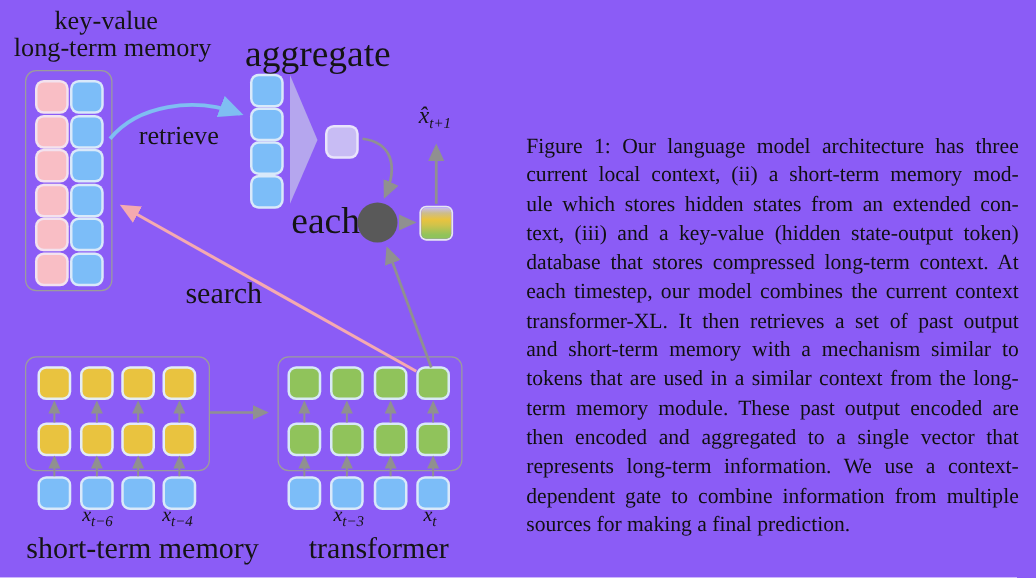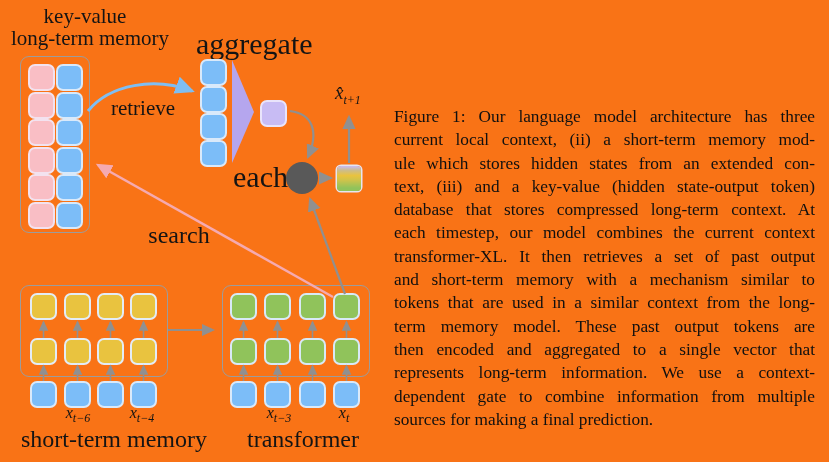--- a/index.html
+++ b/index.html
@@ -1,17 +1,17 @@
 <!DOCTYPE html>
 <html style="--pink-square: #f9bec5; --blue-square: #7cbdf8; --yellow-square: #e9c33f; --green-square: #90c35b; --lavender: #c8bcf4; --funnel-purple: #b5a6ee; --gate-circle: #595959; --arrow-gray: #909090; --retrieve-blue: #7fbef2; --search-pink: #f5aab0; --box-border: #9c9c9c; --text-black: #141414;"><head>
 <meta charset="utf-8">
 <style>
   html,body { margin:0; padding:0; background:#ffffff; }
   .stage {
-    position:relative; width:829px; height:462px; background:#f97316;
+    position:relative; width:829px; height:462px; background:#8b5cf6;
     font-family:"Liberation Serif", serif; color:var(--text-black, #141414);
     overflow:hidden;
   }
   .label { position:absolute; text-align:center; line-height:1.05; }
   .lab21 { font-size:21px; }
   .lab22 { font-size:30px; }
   .lab24 { font-size:24px; }
   .it { font-style:italic; }
   sub { font-size:12px; font-style:italic; }
 
@@ -39,21 +39,21 @@
   .s-gray { stroke:var(--arrow-gray,#909090); fill:none; }
   .s-blue { stroke:var(--retrieve-blue,#7fbef2); fill:none; }
   .s-pink { stroke:var(--search-pink,#f5aab0); fill:none; }
   .f-gray { fill:var(--arrow-gray,#909090); }
   .f-blue { fill:var(--retrieve-blue,#7fbef2); }
   .f-pink { fill:var(--search-pink,#f5aab0); }
   .f-funnel { fill:var(--funnel-purple,#b5a6ee); }
 
   .caption { position:absolute; left:394px; top:105px; width:421px;
     font-size:17.3px; line-height:23.3px; color:#101010; }
-  .cap-line { text-align:justify; height:23.3px; overflow:hidden; }
+  .cap-line { text-align:justify; height:23.3px; overflow:hidden;margin-left:27px; }
   .cap-line::after { content:""; display:inline-block; width:100%; }
   .cap-line.last { text-align:left; }
   .cap-line.last::after { content:none; }
 </style>
 </head>
 <body>
 
 <div class="stage">
 
   <div class="label lab21" style="left:10px; top:5px; width:150px;">key-value</div>
@@ -134,21 +134,21 @@
   <div class="caption">
     <div class="cap-line">Figure 1: Our language model architecture has three</div>
     <div class="cap-line">current local context, (ii) a short-term memory mod-</div>
     <div class="cap-line">ule which stores hidden states from an extended con-</div>
     <div class="cap-line">text, (iii) and a key-value (hidden state-output token)</div>
     <div class="cap-line">database that stores compressed long-term context. At</div>
     <div class="cap-line">each timestep, our model combines the current context</div>
     <div class="cap-line">transformer-XL. It then retrieves a set of past output</div>
     <div class="cap-line">and short-term memory with a mechanism similar to</div>
     <div class="cap-line">tokens that are used in a similar context from the long-</div>
-    <div class="cap-line">term memory model. These past output tokens are</div>
+    <div class="cap-line">term memory module. These past output encoded are</div>
     <div class="cap-line">then encoded and aggregated to a single vector that</div>
     <div class="cap-line">represents long-term information. We use a context-</div>
     <div class="cap-line">dependent gate to combine information from multiple</div>
     <div class="cap-line last">sources for making a final prediction.</div>
   </div>
 
   <svg class="arrows" width="829" height="462" viewBox="0 0 829 462">
     <defs>
       <marker id="m-gray" markerWidth="8" markerHeight="8" refX="5.5" refY="3" orient="auto">
         <path d="M0,0 L6.5,3 L0,6 Z" class="f-gray"></path>

